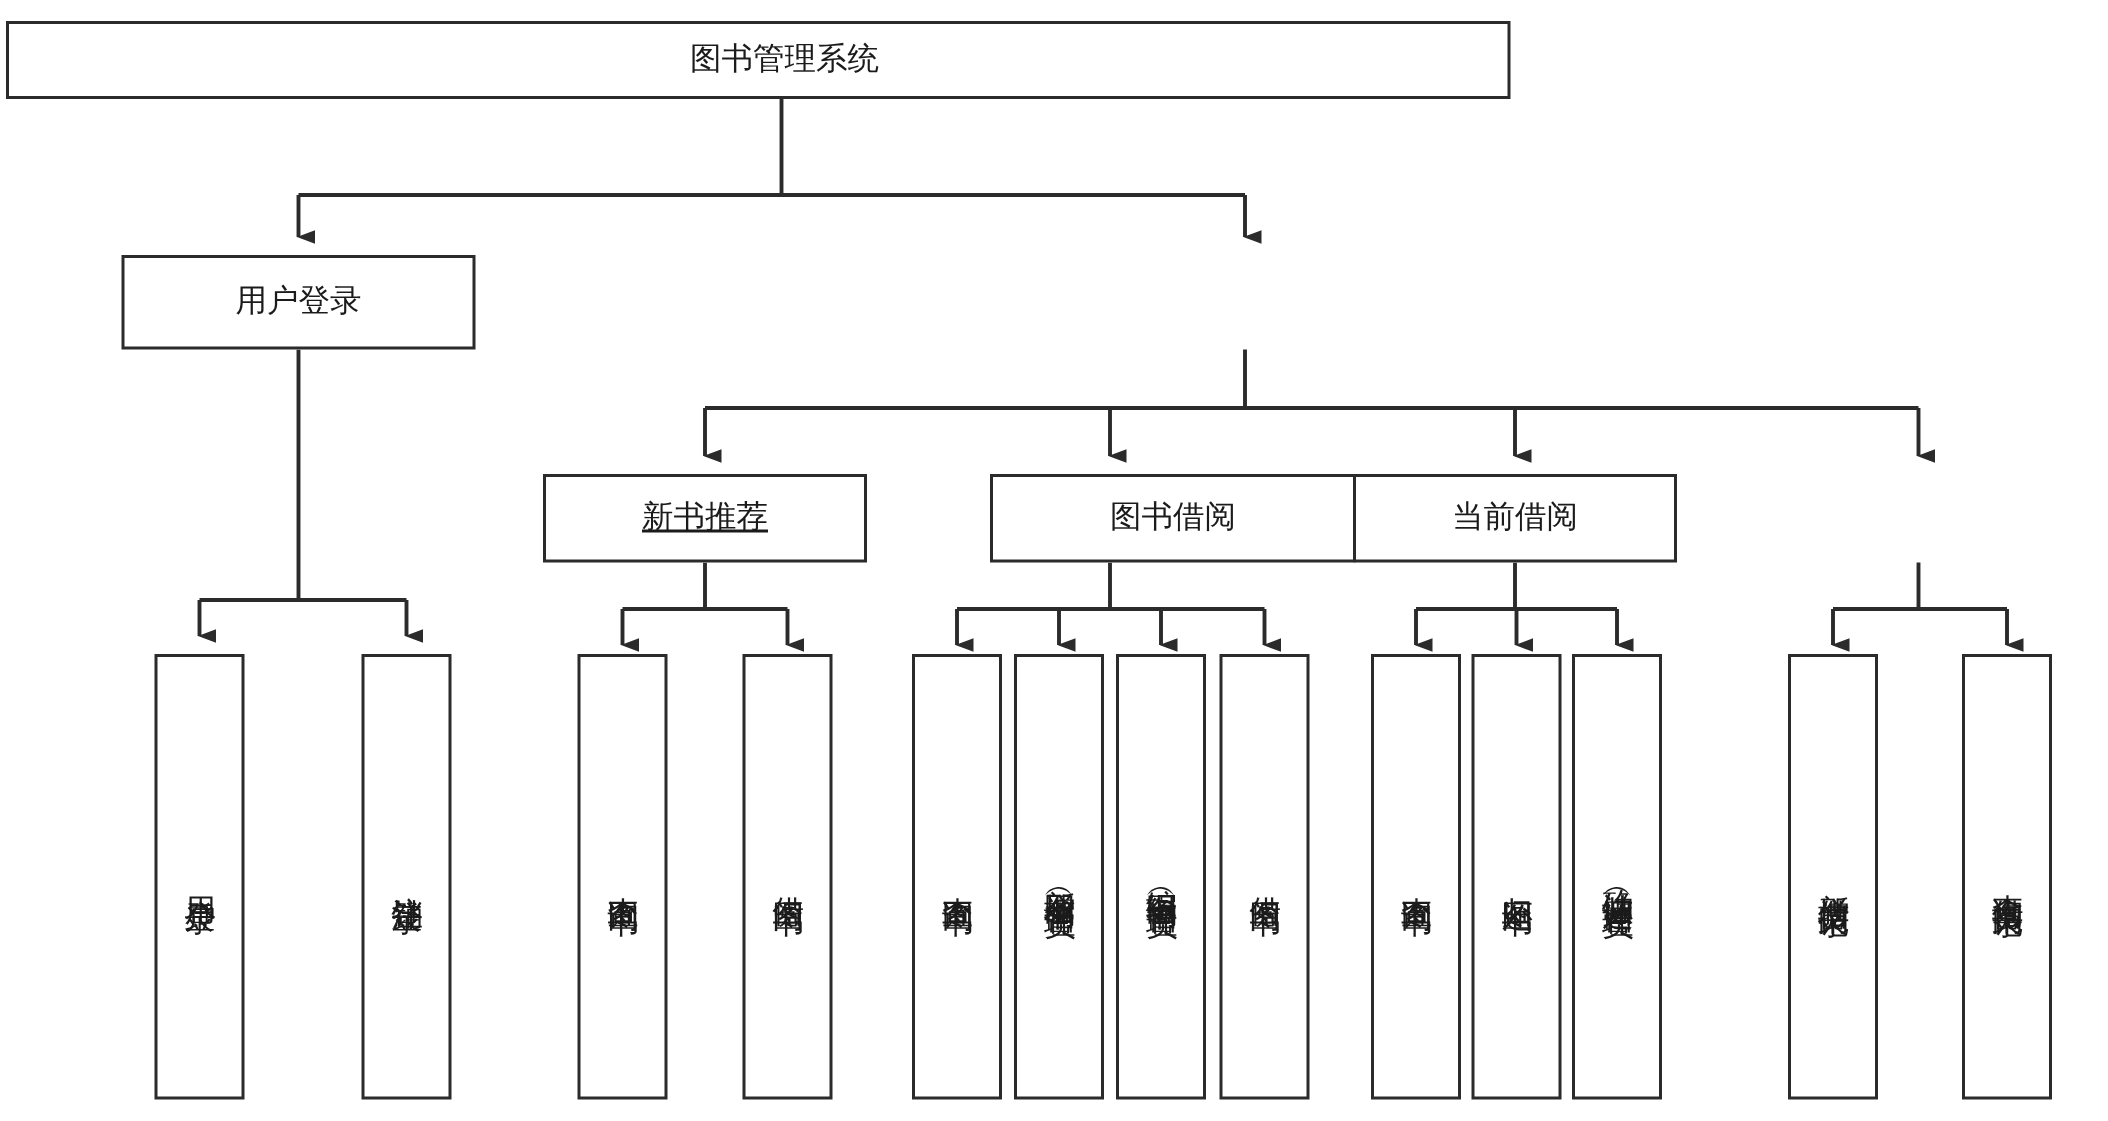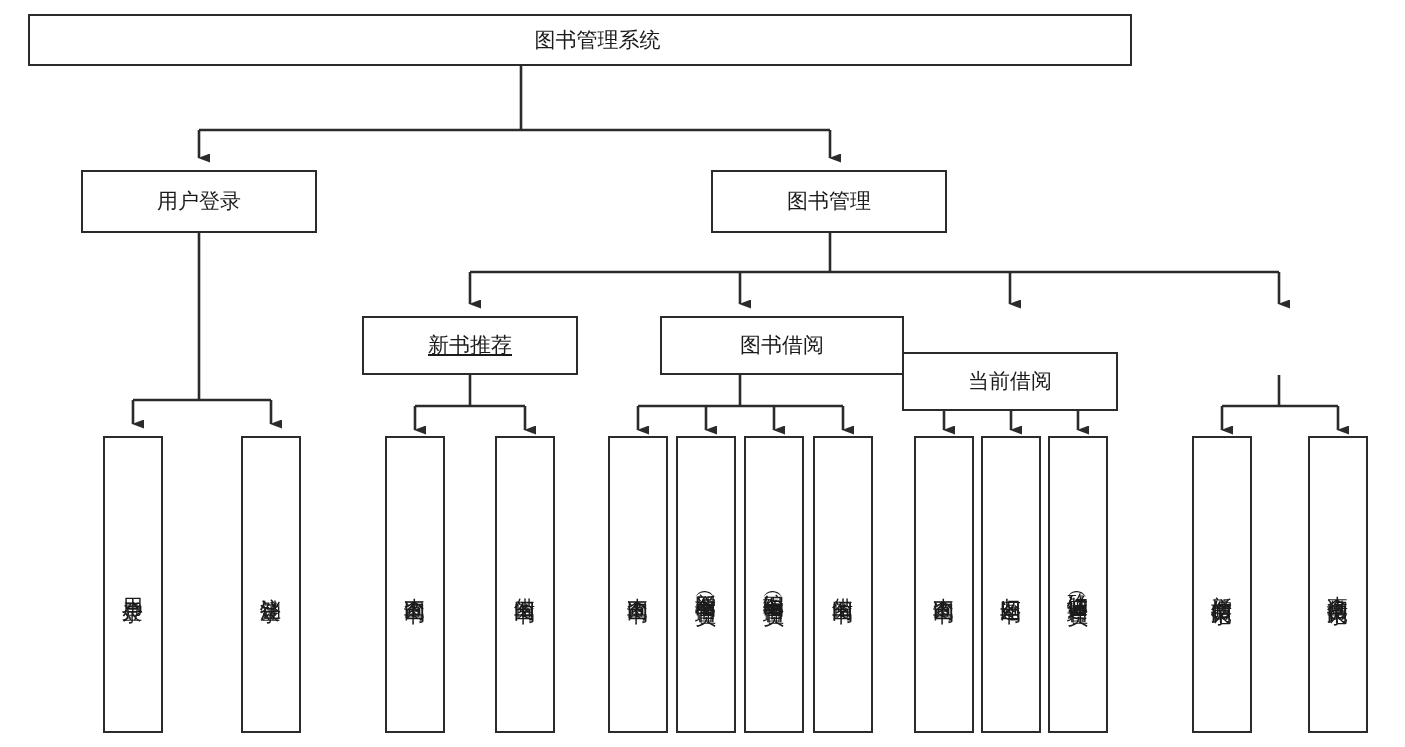--- a/index.html
+++ b/index.html
@@ -122,38 +122,35 @@
       <path d="M1011,406 L1011,430" marker-end="url(#arrow)"></path>
       <path d="M1078,406 L1078,430" marker-end="url(#arrow)"></path>
 
       <path d="M1279,375 L1279,406"></path>
       <path d="M1222,406 L1338,406"></path>
       <path d="M1222,406 L1222,430" marker-end="url(#arrow)"></path>
       <path d="M1338,406 L1338,430" marker-end="url(#arrow)"></path>
     </g>
   </svg>
 
-  <div class="node root horiz" style="left:28px; top:14px; width:1104px; height:52px;padding-left:35px;">
+  <div class="node root horiz" style="left:4px; top:14px; width:1003px; height:52px;padding-left:35px;">
     <span class="node-label">图书管理系统</span>
   </div>
 
   <div class="node horiz" style="left:81px; top:170px; width:236px; height:63px;">
     <span class="node-label">用户登录</span>
-  </div>
-  <div class="node horiz" style="left:711px; top:170px; width:236px; height:63px;">
-    <span class="node-label">图书管理</span>
   </div>
 
   <div class="node horiz" style="left:362px; top:316px; width:216px; height:59px;text-decoration:underline;">
     <span class="node-label">新书推荐</span>
   </div>
   <div class="node horiz" style="left:660px; top:316px; width:244px; height:59px;">
     <span class="node-label">图书借阅</span>
   </div>
-  <div class="node horiz" style="left:902px; top:316px; width:216px; height:59px;margin-top:36px;">
+  <div class="node horiz" style="left:902px; top:316px; width:216px; height:59px;">
     <span class="node-label">当前借阅</span>
   </div>
 
   <div class="node vert" style="left:103px; top:436px; width:60px; height:297px;">
     <span class="node-label">用户登录</span>
   </div>
   <div class="node vert" style="left:241px; top:436px; width:60px; height:297px;">
     <span class="node-label">注销登录</span>
   </div>
 

